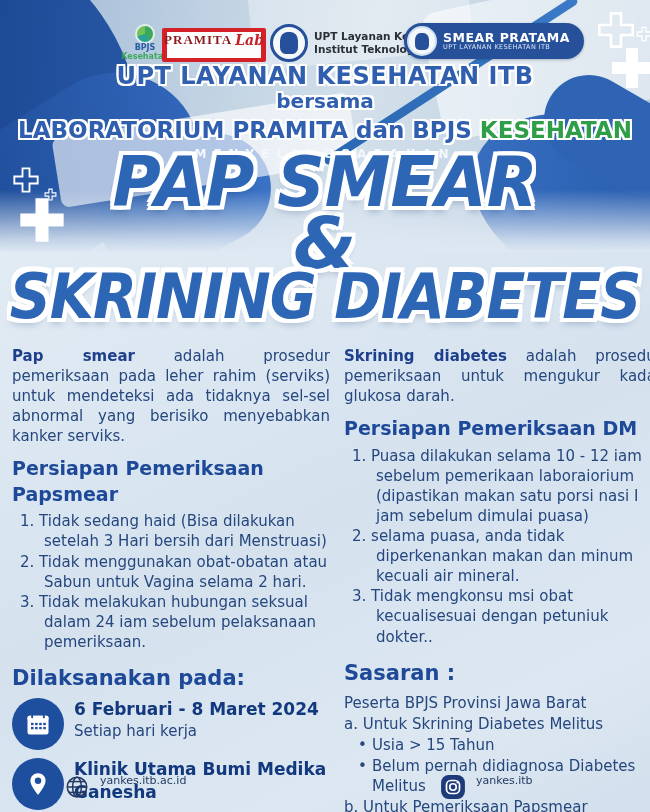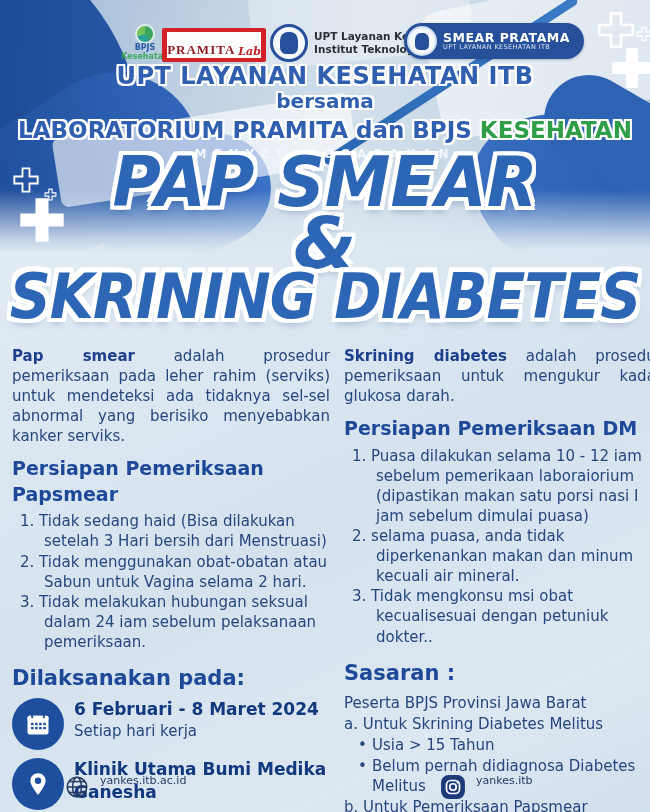--- a/index.html
+++ b/index.html
@@ -32,23 +32,23 @@
   .plus { position:absolute; }
   .plus svg { display:block; }
 
   
   .logos { position:absolute; left:0; top:10px; width:650px; height:48px; }
   .logo-bpjs { position:absolute; left:116px; top:14px; width:58px; text-align:center; opacity:0.9; }
   .bpjs-mark { width:20px; height:20px; margin:0 auto; border-radius:50%; background:conic-gradient(#2fa44f 0 40%, #1b9e8f 40% 70%, #6cc24a 70% 100%); border:2px solid #e7f3ea; }
   .bpjs-text { font-size:8px; font-weight:bold; color:#1b4f9e; line-height:1.1; }
   .bpjs-text .grn { color:#2fa44f; }
   .logo-pramita { position:absolute; left:162px; top:18px; width:104px; height:34px; background:#d42127; border-radius:2px; padding:4px 5px; }
-  .pramita-inner { width:100%; height:100%; background:#fdfdfd; display:flex; align-items:flex-end; justify-content:center; gap:3px; }
+  .pramita-inner { width:100%; height:100%; background:#fdfdfd; display:flex; align-items:flex-start; justify-content:center; gap:3px; }
   .pramita-name { font-family:"Liberation Serif","DejaVu Serif",serif; font-weight:bold; color:#8e1a1f; font-size:13px; letter-spacing:1px; }
-  .pramita-lab { font-family:"DejaVu Serif",serif; font-style:italic; font-weight:bold; color:#c32027; font-size:11px; }
+  .pramita-lab { font-family:"DejaVu Serif",serif; font-style:italic; font-weight:bold; color:#c32027; font-size:14px; }
   .logo-itb { position:absolute; left:270px; top:14px; display:flex; align-items:center; gap:6px; }
   .itb-circle { width:38px; height:38px; border-radius:50%; background:#f5f8fb; border:3px solid #27509b; display:flex; align-items:center; justify-content:center; }
   .itb-core { width:18px; height:22px; background:#27509b; border-radius:40% 40% 30% 30%; }
   .itb-text { font-size:10.5px; font-weight:bold; color:#2b2f36; line-height:1.25; }
   .logo-klinik { position:absolute; left:404px; top:13px; height:36px; background:#27509b; border-radius:20px; display:flex; align-items:center; padding:3px 14px 3px 3px; box-shadow:0 1px 3px rgba(20,40,80,0.3); }
   .klinik-circle { width:30px; height:30px; border-radius:50%; background:#f5f8fb; border:2px solid #cfe0f0; margin-right:6px; display:flex; align-items:center; justify-content:center; }
   .klinik-core { width:14px; height:17px; background:#27509b; border-radius:40% 40% 30% 30%; }
   .klinik-text { color:#ffffff; line-height:1.1; }
   .klinik-line1 { font-size:12.5px; font-weight:bold; letter-spacing:0.5px; }
   .klinik-line2 { font-size:6.5px; letter-spacing:0.4px; color:#d9e6f5; }

